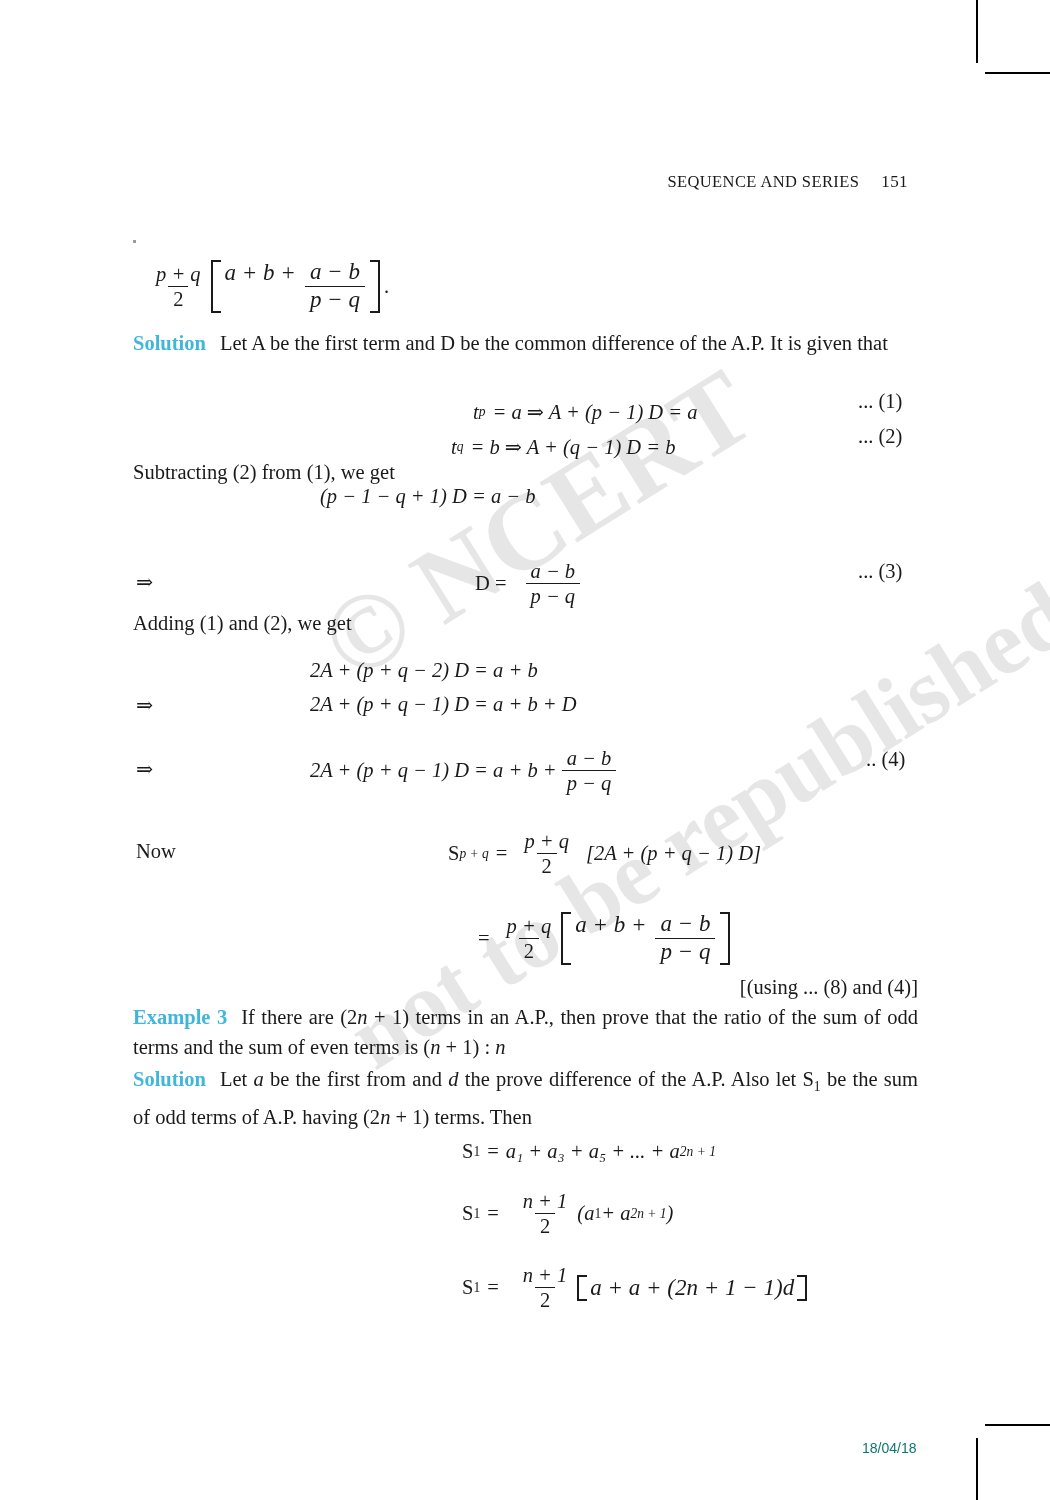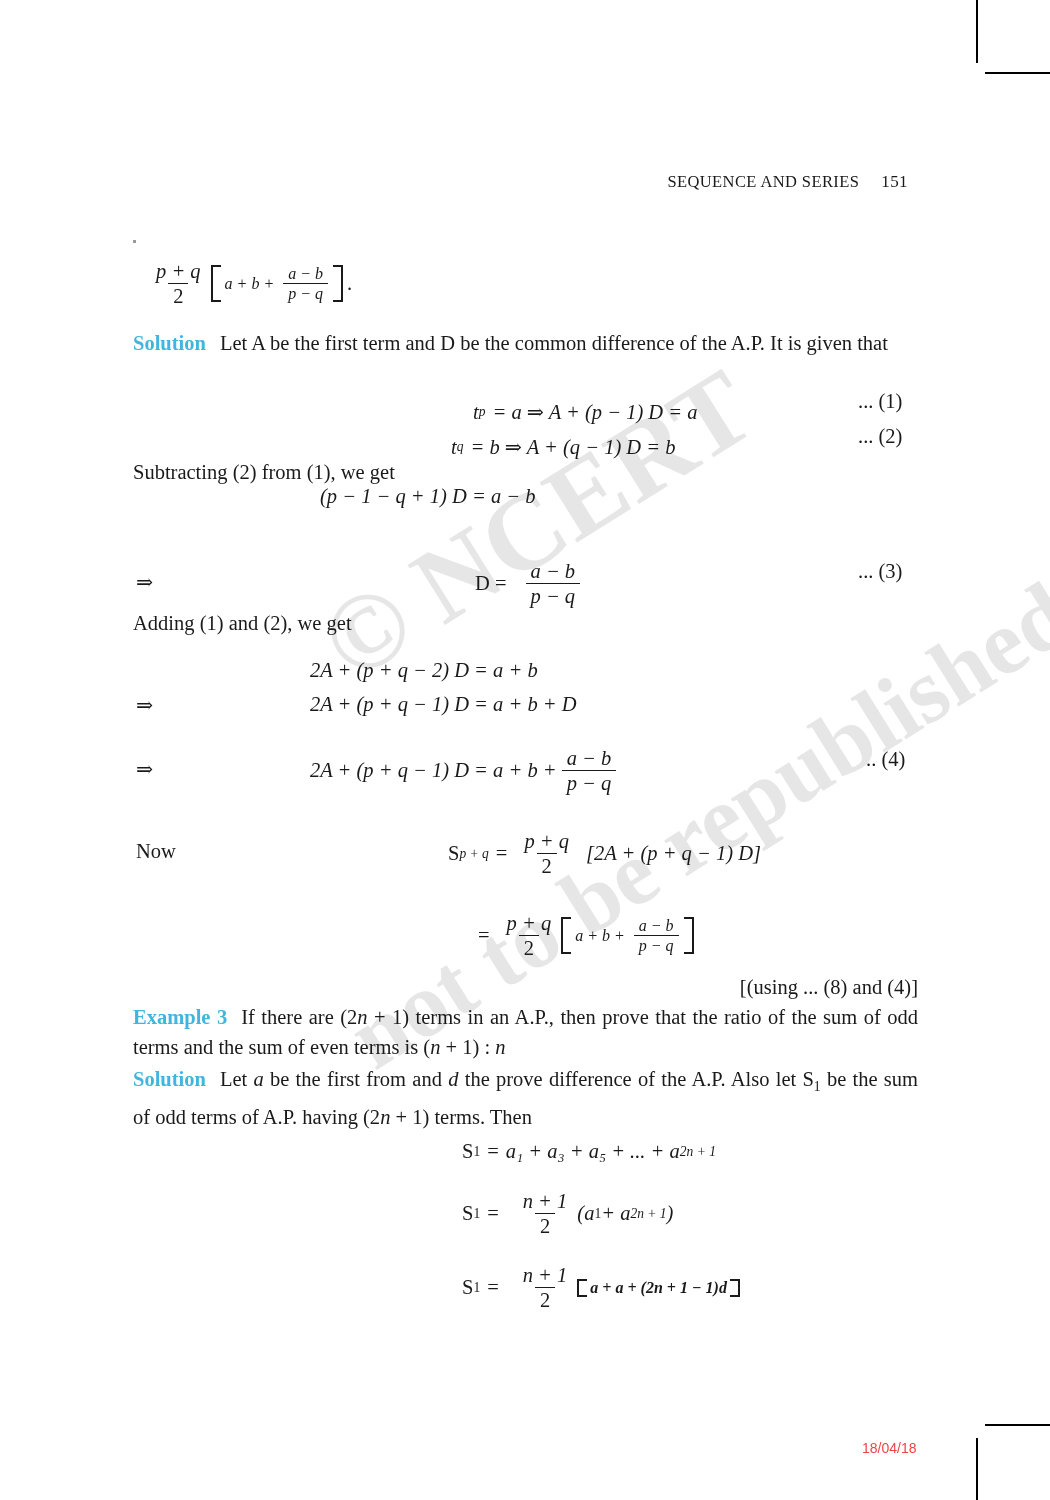--- a/index.html
+++ b/index.html
@@ -119,22 +119,22 @@
     vertical-align: middle;
     margin: 0 5px;
     line-height: 1.08;
   }
   .frac .num { padding: 0 5px 1px 5px; }
   .frac .den { padding: 1px 5px 0 5px; border-top: 1.6px solid #1a1a1a; }
 
   
   .bigbrk {
     display: inline-flex;
-    align-items: center;
-    font-size: 16px;
+    align-items: flex-start;
+    font-size: 23px;
   }
   .brk {
     display: inline-block;
     width: 10px;
     align-self: stretch;
     position: relative;
   }
   .brk::before, .brk::after, .brk i {
     content: "";
     position: absolute;
@@ -152,21 +152,21 @@
     vertical-align: -0.36em;
     font-style: italic;
   }
   .sub-up { font-size: 0.66em; vertical-align: -0.34em; font-style: normal; }
 
   .footer-date {
     position: absolute;
     left: 862px; top: 1440px;
     font-family: "Liberation Sans", "DejaVu Sans", sans-serif;
     font-size: 14px;
-    color: #ef4444;
+    color: #0f766e;
   }
 
   .sp { display: inline-block; width: 7px; }
   .sp2 { display: inline-block; width: 14px; }
 </style>
 </head>
 <body>
 
 <div id="watermark">
   <div class="wm-text wm-1">© NCERT</div>
@@ -336,21 +336,21 @@
       <span>=</span>
       <span class="sp2"></span>
     <span class="frac">
       <span class="num it">n + 1</span>
       <span class="den">2</span>
     </span>
     <span class="bigbrk">
       <span class="brk brk-l">
           <i></i>
         </span>
-      <span class="it" style="padding:0 3px;font-weight:bold;">a + a + (2n + 1 − 1)d</span>
+      <span class="it" style="padding:0 3px;">a + a + (2n + 1 − 1)d</span>
       <span class="brk brk-r">
           <i></i>
         </span>
     </span>
   </div>
 
   <div class="footer-date">18/04/18</div>
 
 </div>
 

